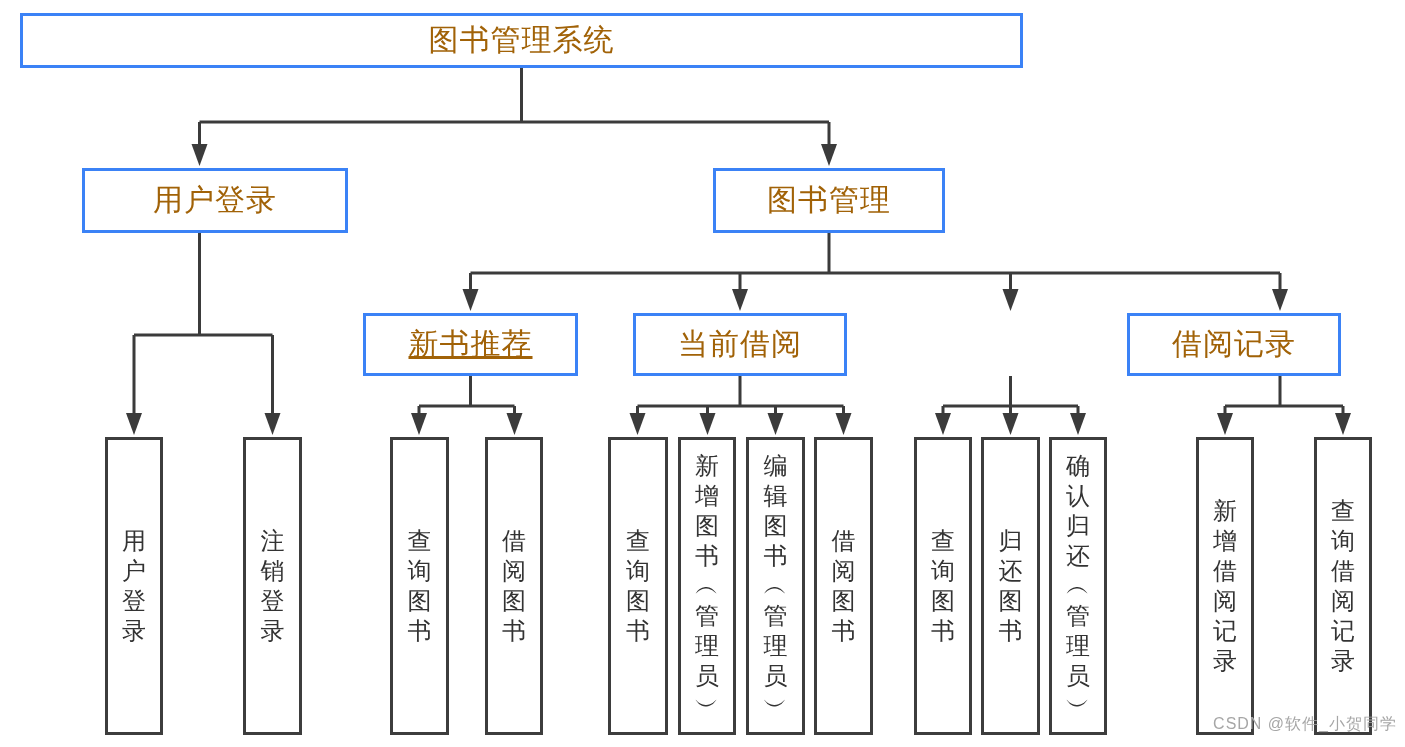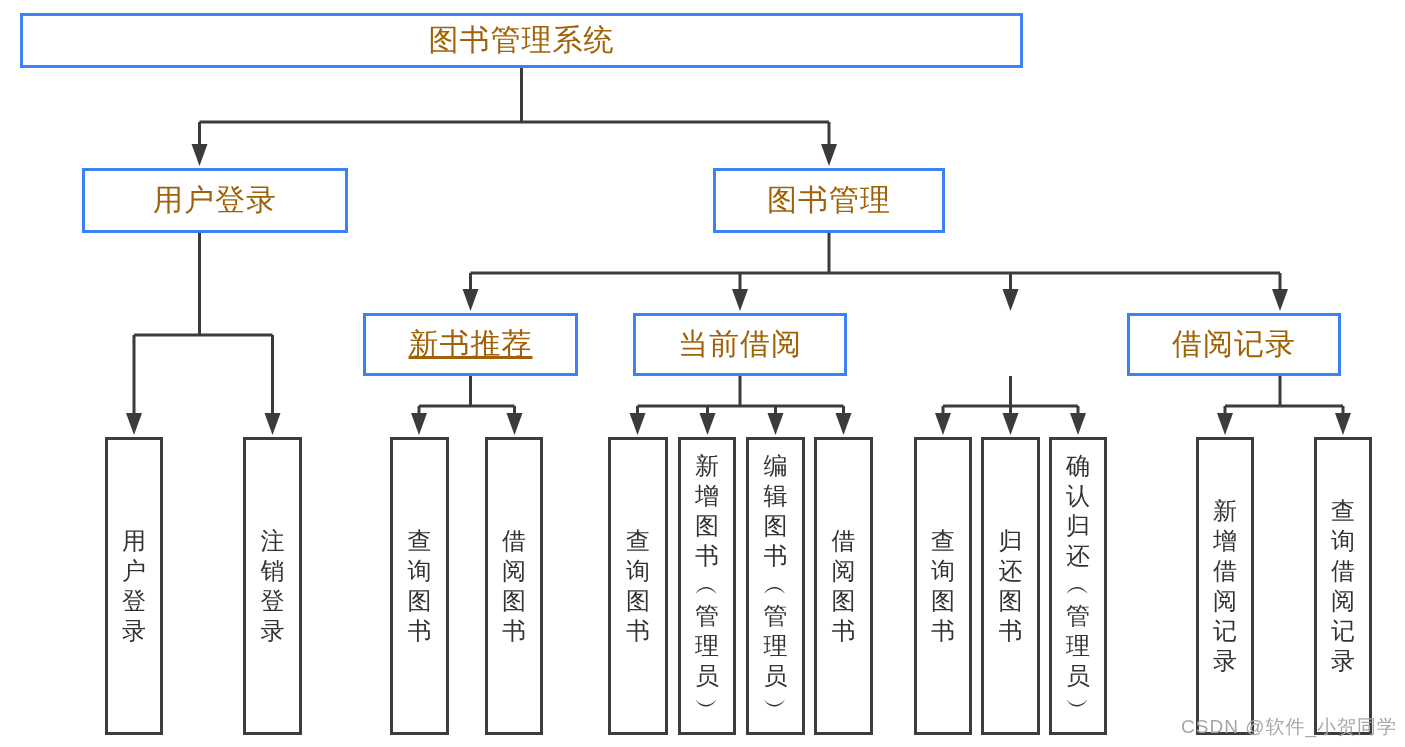--- a/index.html
+++ b/index.html
@@ -47,21 +47,21 @@
   .leaf .vchar {
     display: block;
     height: 30px;
     line-height: 30px;
     text-align: center;
   }
   #watermark {
     position: absolute;
     top: 714px;
     right: 8px;
-    font-size: 19px;
+    font-size: 16px;
     color: #a6a6a6;
     letter-spacing: 1px;
     white-space: nowrap;
     z-index: 5;
   }
 </style>
 </head>
 <body>
 
 <div id="canvas">

